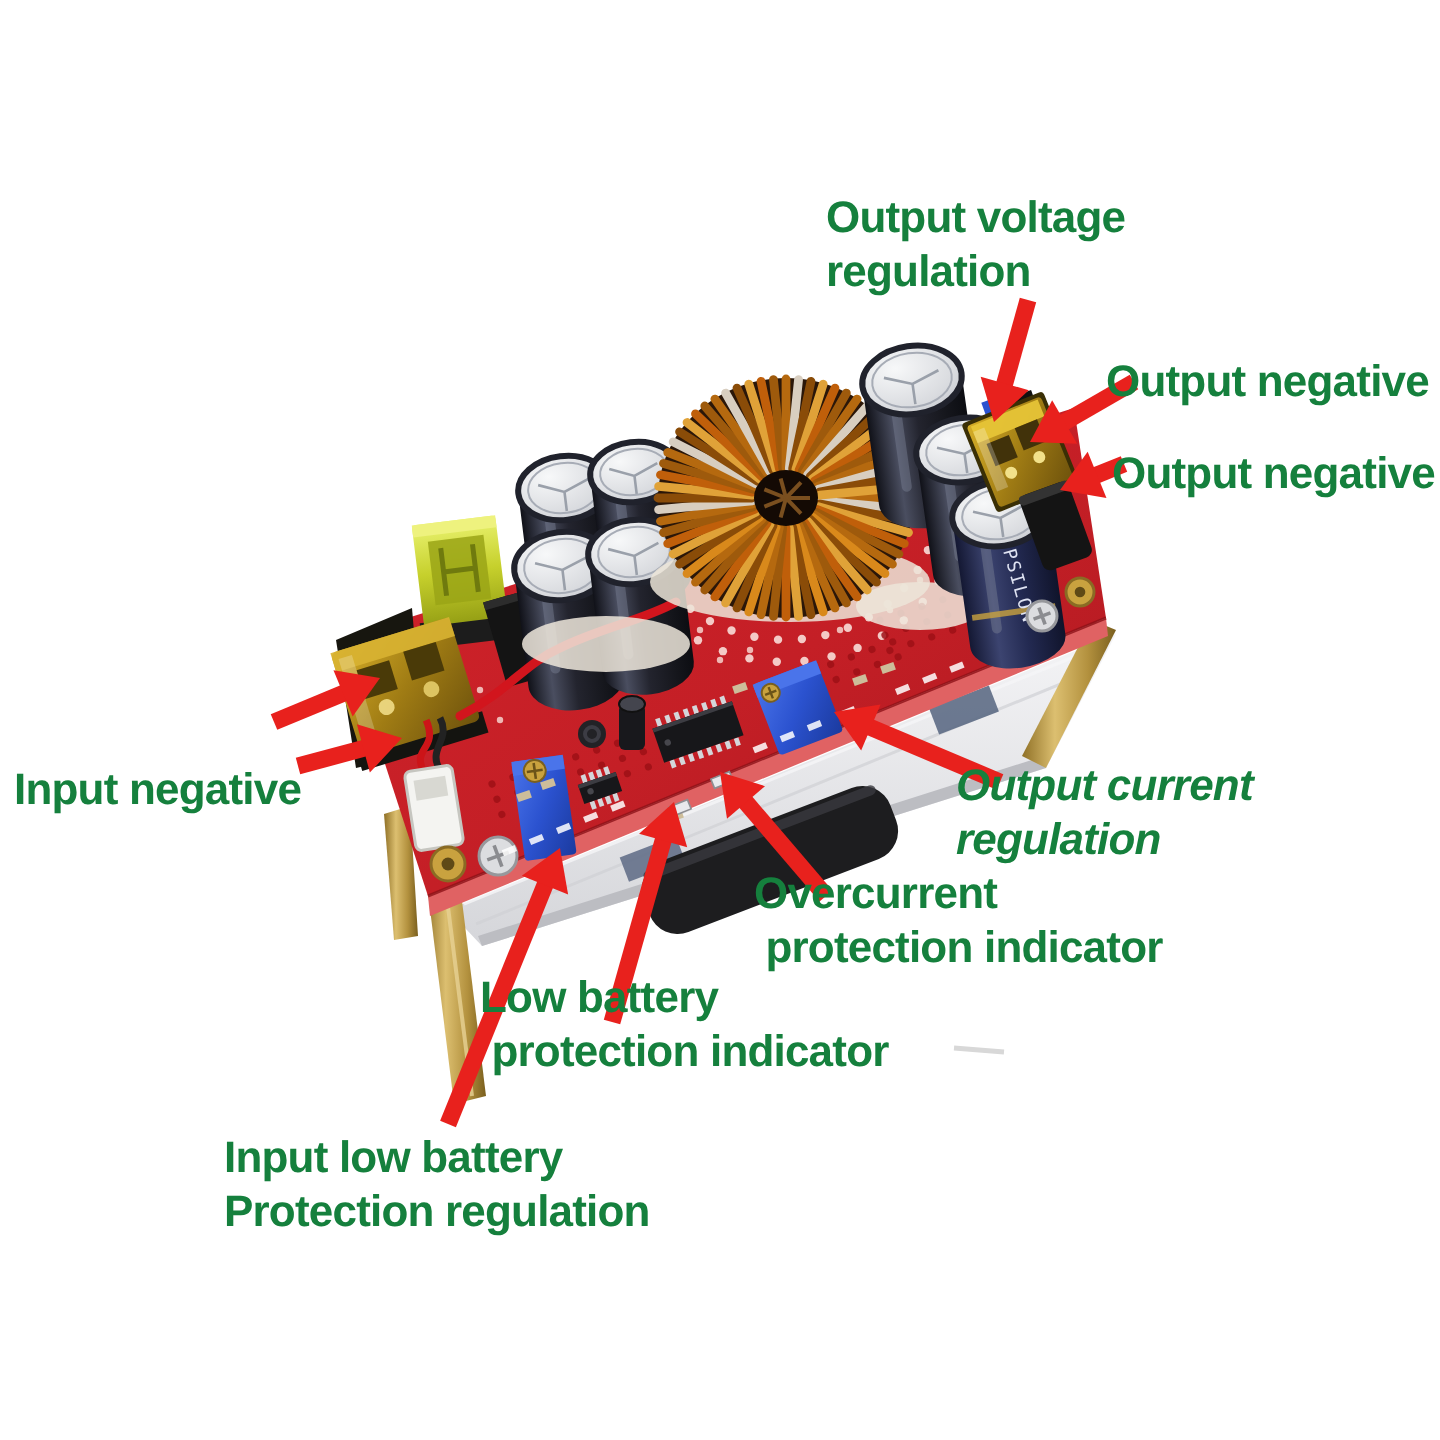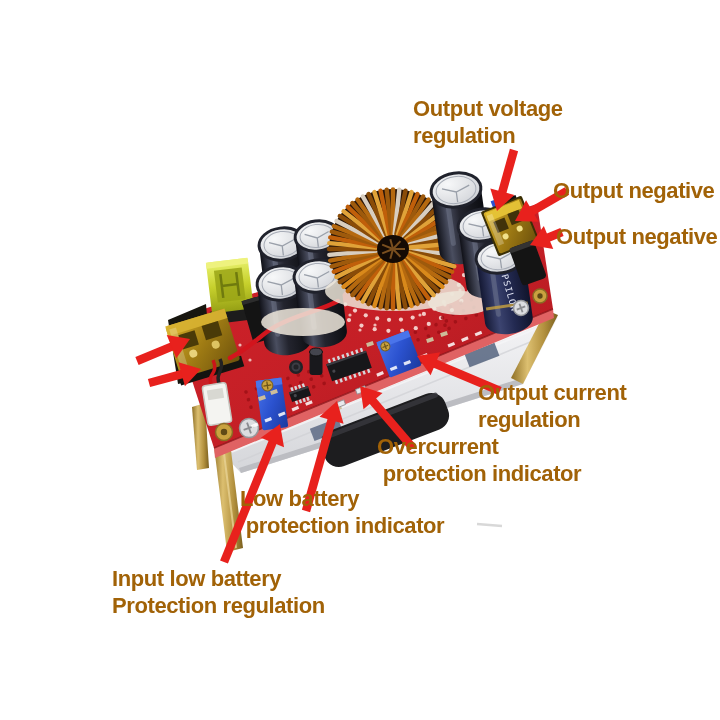--- a/index.html
+++ b/index.html
@@ -5,21 +5,21 @@
   html,body{margin:0;padding:0;background:#ffffff;}
   .stage{
     position:relative;width:720px;height:720px;background:#ffffff;overflow:hidden;
     font-family:"Liberation Sans", sans-serif;
   }
   #scene{position:absolute;left:0;top:0;}
   .callout{
     position:absolute;
     font:700 22px/27px "Liberation Sans", sans-serif;
     letter-spacing:-0.4px;
-    color:#a16207;
+    color:#15803d;
     white-space:pre;
     z-index:5;
   }
 </style>
 </head>
 <body>
 
 <div class="stage">
 
 <svg id="scene" width="720" height="720" viewBox="0 0 720 720">
@@ -539,21 +539,22 @@
           <line x1="224" y1="562" x2="273.2316974915562" y2="440.6790311815223" stroke="#e8211d" stroke-width="8.5"></line>
           <polygon points="280,424 284.0623244222307,447.23246694366634 260.89700333678303,437.83204679304987" fill="#e8211d"></polygon>
         </g>
       </g>
 </svg>
 
 <div class="callout" style="left: 413px; top: 95px;">Output voltage
 regulation</div>
 <div class="callout" style="left: 553px; top: 177px;">Output negative</div>
 <div class="callout" style="left: 556px; top: 223px;">Output negative</div>
-<div class="callout" style="left: 478px; top: 379px;">Output current
+<div class="callout" style="left: 7px; top: 381px;">Input negative</div>
+<div class="callout" style="left: 478px; top: 379px; font-style: italic;">Output current
 regulation</div>
 <div class="callout" style="left: 377px; top: 433px;">Overcurrent
  protection indicator</div>
 <div class="callout" style="left: 220px; top: 485px; margin-left: 20px;">Low battery
  protection indicator</div>
 <div class="callout" style="left: 112px; top: 565px;">Input low battery
 Protection regulation</div>
 
 </div>
 

